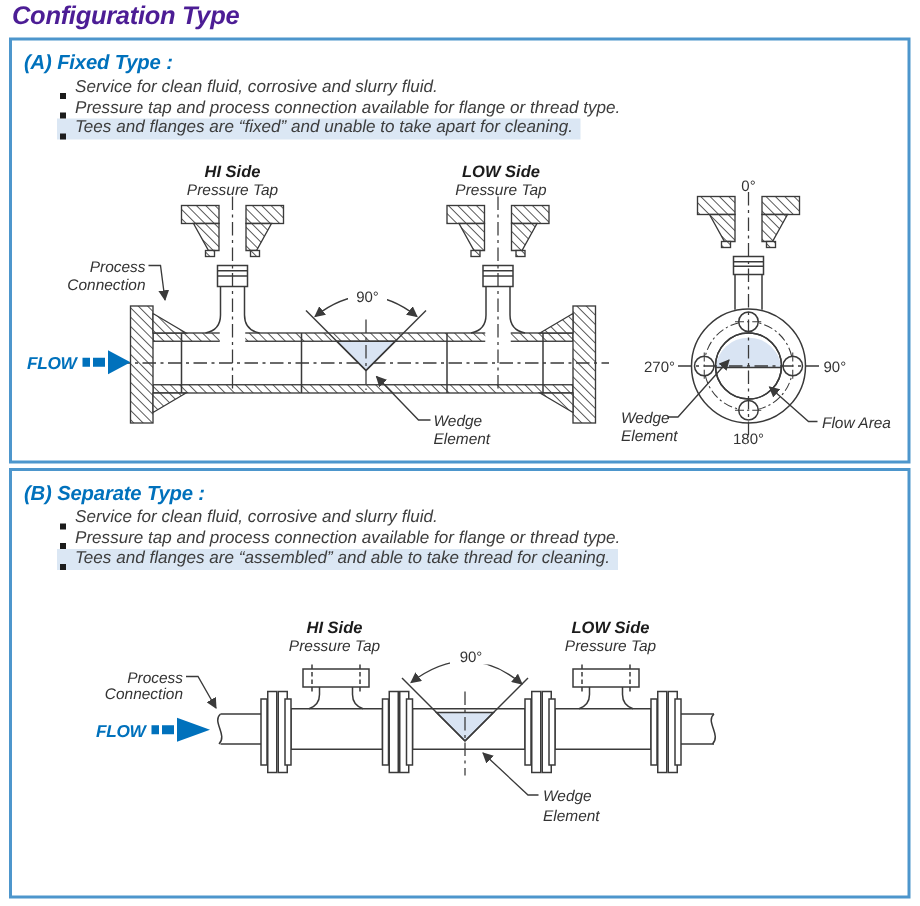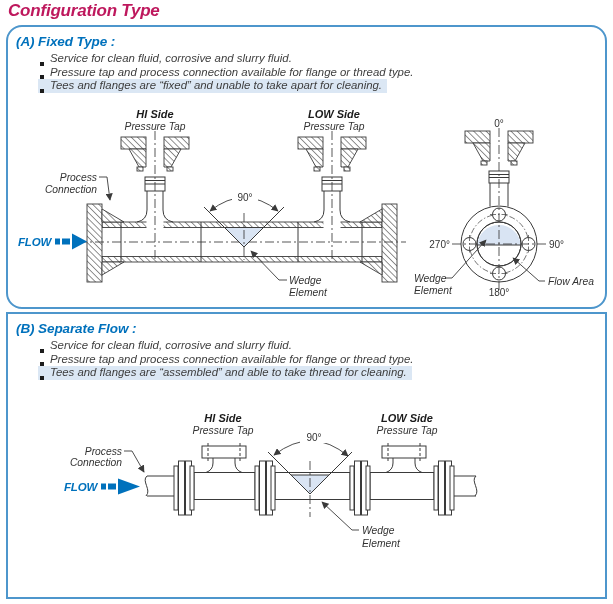--- a/index.html
+++ b/index.html
@@ -2,28 +2,28 @@
 <html><head>
 <meta charset="utf-8">
 <style>
   html,body { margin:0; padding:0; background:#fff; }
   .page {
     position:relative; width:613px; height:604px; background:#fff;
     font-family:"Liberation Sans", sans-serif; overflow:hidden;
   }
   .title {
     position:absolute; left:8px; top:1px;
-    font-size:17px; font-weight:bold; font-style:italic; color:#be185d;
+    font-size:17px; font-weight:bold; font-style:italic; color:#4c1d95;
     letter-spacing:-0.2px;
   }
   .panel {
     position:absolute; left:6px; width:601px; box-sizing:border-box;
     border:2px solid #4d96cc; background:#fff;
   }
-  #boxA { top:25px; height:284px;border-radius:16px; }
+  #boxA { top:25px; height:284px; }
   #boxB { top:312px; height:287px; }
   .panel-heading {
     margin:7px 0 3px 8px; font-size:13.5px; font-weight:bold; font-style:italic;
     color:#0071bc; letter-spacing:-0.1px;
   }
   .bullets { margin:2px 0 0 30px; padding:0; list-style:none; }
   .bullets li {
     display:flex; align-items:flex-end; gap:6px; width:fit-content;
     font-size:11.4px; font-style:italic; color:#3d3d3d; line-height:13.6px;
     padding:0 5px 0 2px;
@@ -222,21 +222,21 @@
         </g>
         <g>
           <path class="lead" d="M537,254 L531,254 L505,231" marker-end="url(#ah)"></path>
           <text class="lbl" x="540" y="258">Flow Area</text>
         </g>
       </g>
     </svg>
   </section>
 
   <section class="panel" id="boxB">
-    <h2 class="panel-heading">(B) Separate Flow :</h2>
+    <h2 class="panel-heading">(B) Separate Type :</h2>
     <ul class="bullets">
       <li>
           <span class="sq"></span>
           <span>Service for clean fluid, corrosive and slurry fluid.</span>
         </li>
       <li>
           <span class="sq"></span>
           <span>Pressure tap and process connection available for flange or thread type.</span>
         </li>
       <li class="hl">

